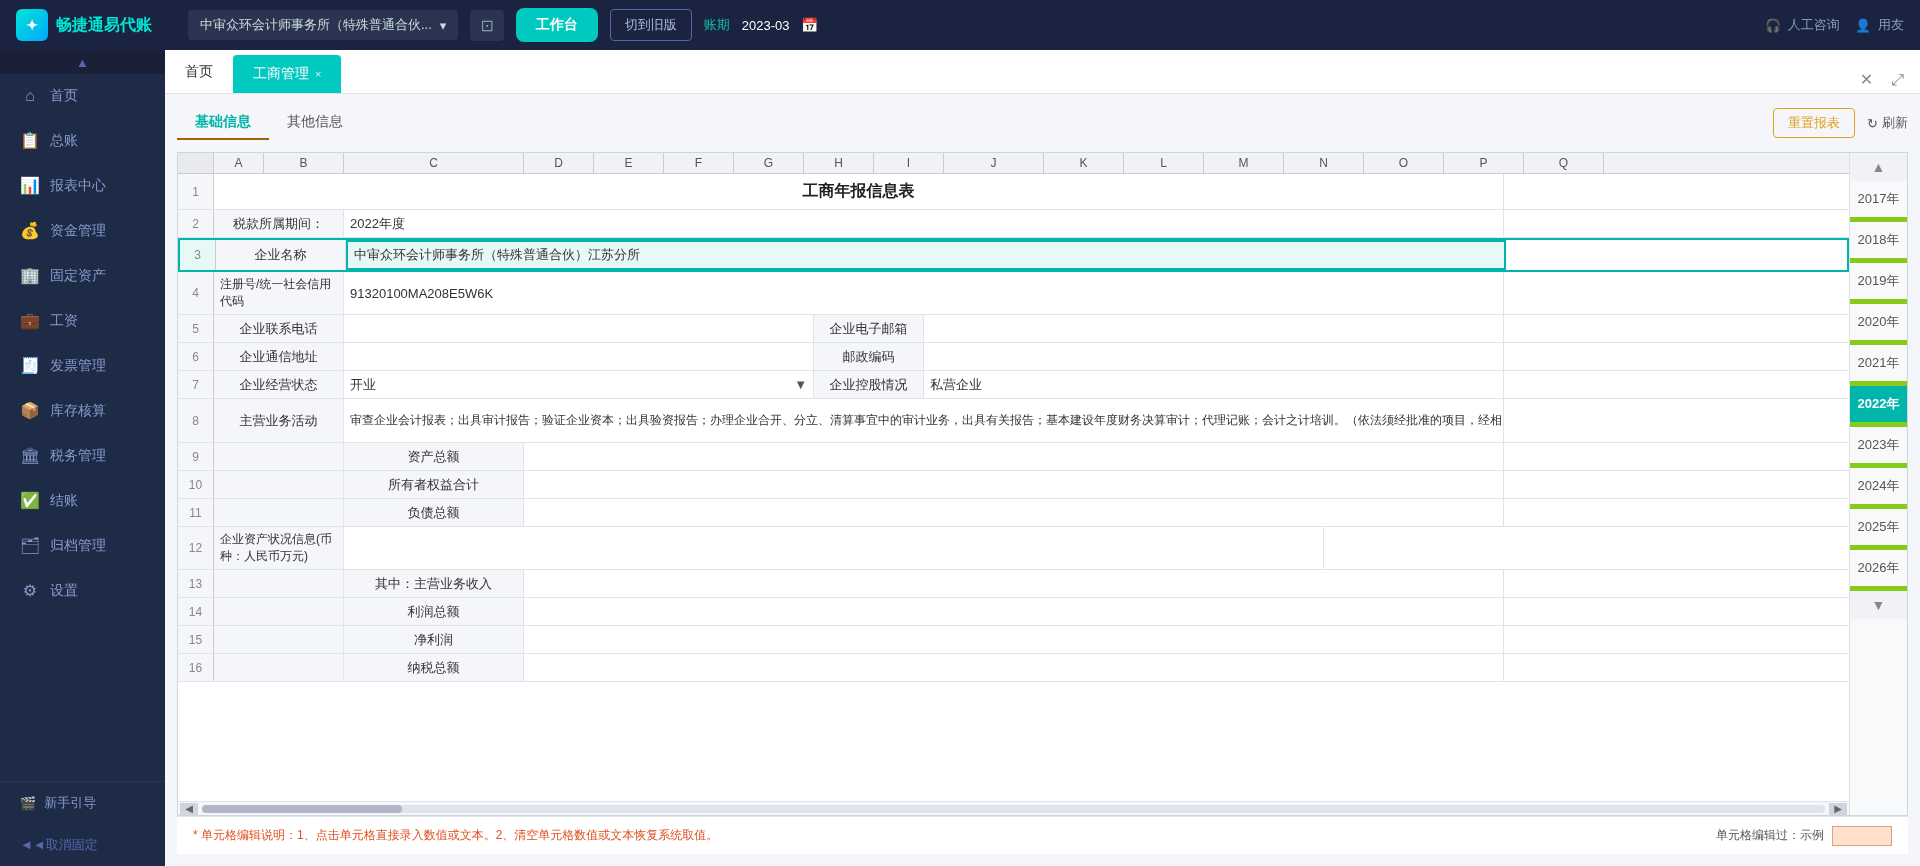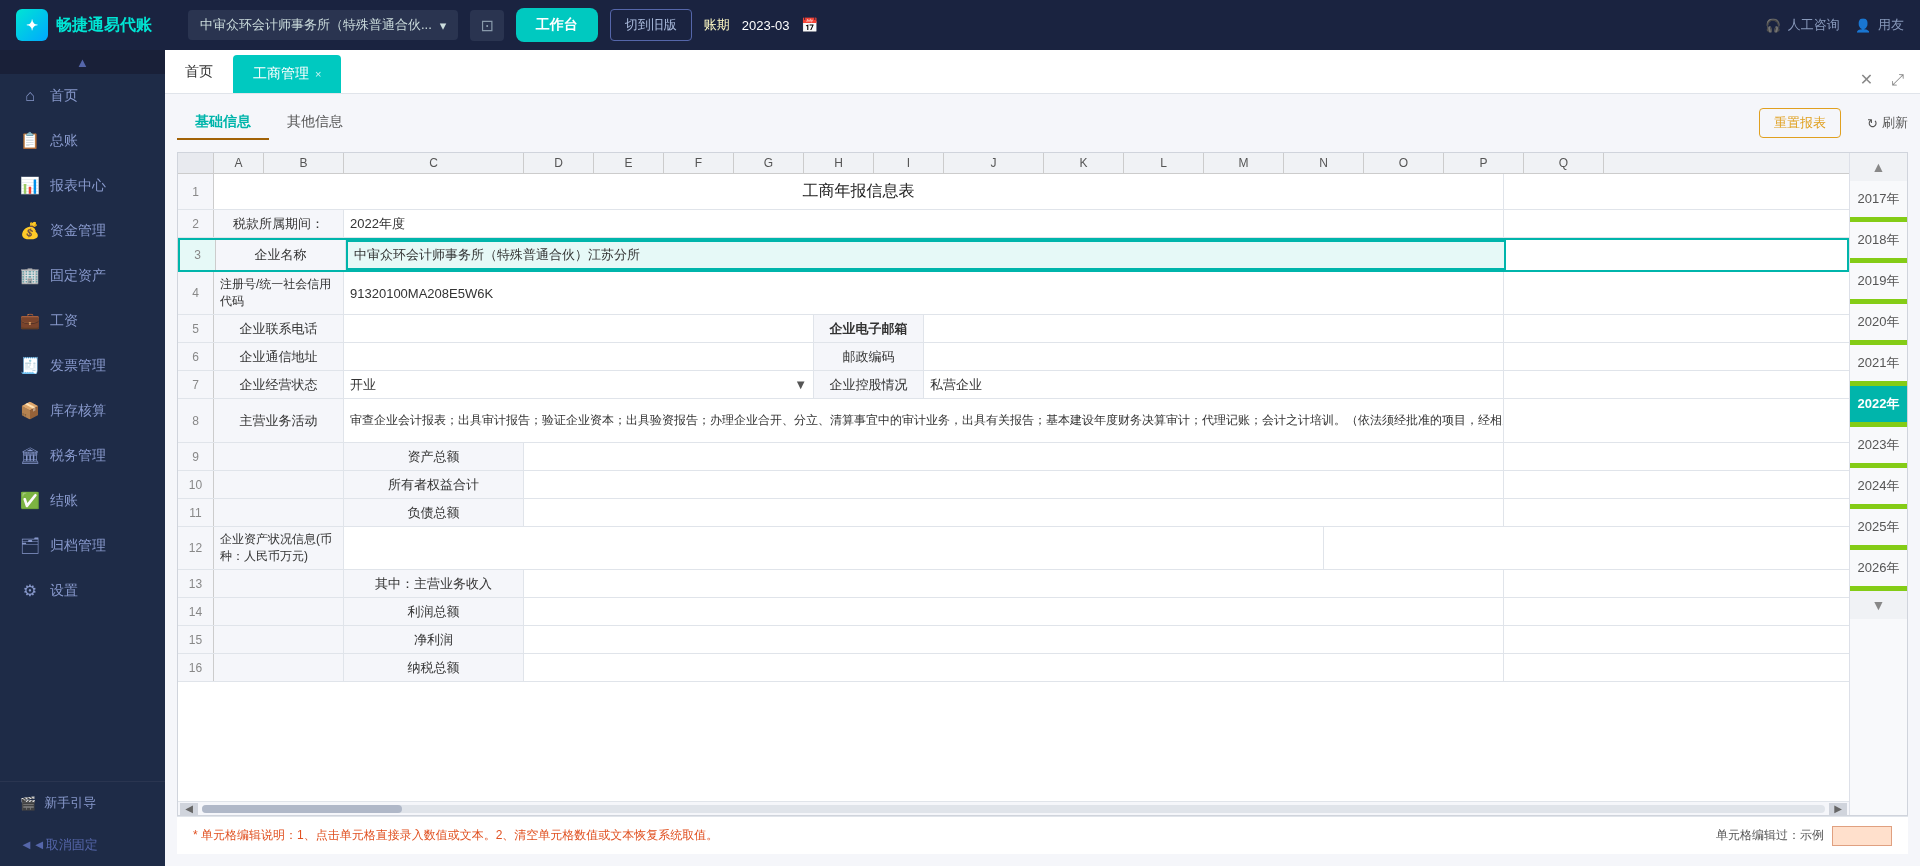--- a/index.html
+++ b/index.html
@@ -7,21 +7,21 @@
 
     
     .top-bar { height: 50px; background: #1a2340; display: flex; align-items: center; padding: 0 16px; gap: 12px; flex-shrink: 0; }
     .top-bar .logo { display: flex; align-items: center; gap: 8px; color: #00e5d4; font-size: 16px; font-weight: bold; width: 160px; }
     .top-bar .logo-icon { width: 32px; height: 32px; background: linear-gradient(135deg, #00e5d4, #00a8ff); border-radius: 6px; display: flex; align-items: center; justify-content: center; color: white; font-size: 14px; }
     .company-selector { background: #2a3450; border: none; color: #fff; padding: 6px 12px; border-radius: 4px; display: flex; align-items: center; gap: 8px; cursor: pointer; font-size: 13px; }
     .company-selector span { color: #cdd; }
     .icon-btn { background: #2a3450; border: none; color: #8899aa; padding: 6px 10px; border-radius: 4px; cursor: pointer; font-size: 16px; }
     .workbench-btn { background: #00c9c0; border: none; color: white; padding: 8px 20px; border-radius: 8px; cursor: pointer; font-size: 14px; font-weight: bold; }
     .old-ver-btn { background: transparent; border: 1px solid #5566aa; color: #aabbdd; padding: 6px 14px; border-radius: 4px; cursor: pointer; font-size: 13px; }
-    .period-label { color: #fef9c3; font-size: 13px; }
+    .period-label { color: #14b8a6; font-size: 13px; }
     .period-value { color: #fff; font-size: 13px; }
     .cal-icon { color: #8899bb; font-size: 14px; cursor: pointer; }
     .top-right { margin-left: auto; display: flex; align-items: center; gap: 16px; }
     .service-btn { color: #8899bb; display: flex; align-items: center; gap: 6px; cursor: pointer; font-size: 13px; }
     .user-btn { color: #8899bb; display: flex; align-items: center; gap: 6px; cursor: pointer; font-size: 13px; }
 
     
     .main-layout { display: flex; flex: 1; overflow: hidden; }
 
     
@@ -46,21 +46,21 @@
     .tab-actions { margin-left: auto; display: flex; align-items: center; padding: 0 12px; gap: 10px; }
     .tab-action-btn { color: #888; cursor: pointer; font-size: 16px; padding: 4px; }
 
     
     .page-content { flex: 1; display: flex; flex-direction: column; overflow: hidden; padding: 12px; }
 
     
     .sub-tabs { display: flex; align-items: center; margin-bottom: 12px; }
     .sub-tab { padding: 7px 18px; cursor: pointer; font-size: 14px; color: #555; border-bottom: 2px solid transparent; }
     .sub-tab.active { color: #00b5ab; border-bottom: 2px solid #a16207; font-weight: bold; }
-    .sub-tab-actions { margin-left: auto; display: flex; align-items: center; gap: 26px; }
+    .sub-tab-actions { margin-left: auto; display: flex; align-items: center; gap: 12px; }
     .reset-btn { border: 1px solid #e0a020; color: #e0a020; background: transparent; padding: 5px 14px; border-radius: 4px; cursor: pointer; font-size: 13px; }
     .refresh-btn { background: transparent; border: none; color: #555; cursor: pointer; font-size: 13px; display: flex; align-items: center; gap: 4px; }
 
     
     .spreadsheet-container { flex: 1; display: flex; overflow: hidden; border: 1px solid #d0d4dc; background: #fff; }
 
     
     .year-panel { width: 58px; background: #f8f9fb; border-left: 1px solid #dde0e8; display: flex; flex-direction: column; align-items: center; flex-shrink: 0; overflow: hidden; }
     .year-panel-nav { width: 100%; height: 28px; display: flex; align-items: center; justify-content: center; cursor: pointer; color: #888; font-size: 14px; background: #f0f2f5; }
     .year-panel-item { width: 100%; padding: 9px 4px; text-align: center; cursor: pointer; font-size: 13px; color: #555; border-bottom: 5px solid #84cc16; }
@@ -74,21 +74,21 @@
 
     .spreadsheet-body { flex: 1; overflow: auto; }
     .spreadsheet-body::-webkit-scrollbar { width: 10px; height: 10px; }
     .spreadsheet-body::-webkit-scrollbar-track { background: #f0f2f5; }
     .spreadsheet-body::-webkit-scrollbar-thumb { background: #c0c4cc; border-radius: 4px; }
 
     .sheet-row { display: flex; border-bottom: 1px solid #e0e4ea; min-height: 28px; }
     .row-num { width: 36px; min-width: 36px; background: #f5f6fa; border-right: 1px solid #ccc; text-align: center; font-size: 12px; color: #888; padding: 4px 0; display: flex; align-items: center; justify-content: center; flex-shrink: 0; }
     .sheet-cell { border-right: 1px solid #e0e4ea; padding: 4px 6px; font-size: 13px; color: #333; display: flex; align-items: center; overflow: hidden; }
     .sheet-cell.center { justify-content: center; }
-    .sheet-cell.title-cell { justify-content: center; font-size: 16px; font-weight: normal; color: #222; }
+    .sheet-cell.title-cell { justify-content: center; font-size: 16px; font-weight: bold; color: #222; }
     .sheet-cell.selected-row { background: #e6f9f7; border: 2px solid #00b5ab; }
     .sheet-cell.header-bg { background: #f5f6fa; }
 
     
     .bottom-bar { height: 38px; background: #fff; border-top: 1px solid #e0e4ea; display: flex; align-items: center; padding: 0 16px; flex-shrink: 0; font-size: 12px; color: #e05020; }
     .bottom-bar-right { margin-left: auto; display: flex; align-items: center; gap: 8px; color: #555; font-size: 12px; }
     .cell-example { width: 60px; height: 20px; background: #ffe0cc; border: 1px solid #e0a080; display: inline-block; }
 
     
     .h-scrollbar-area { height: 14px; background: #f5f6fa; border-top: 1px solid #e0e4ea; display: flex; align-items: center; padding: 0 2px; }
@@ -271,21 +271,21 @@
             <div class="sheet-row">
               <div class="row-num">4</div>
               <div class="sheet-cell header-bg" style="width:130px;min-width:130px;font-size:12px;">注册号/统一社会信用代码</div>
               <div class="sheet-cell" style="width:1160px;min-width:1160px;">91320100MA208E5W6K</div>
             </div>
 
             <div class="sheet-row">
               <div class="row-num">5</div>
               <div class="sheet-cell center header-bg" style="width:130px;min-width:130px;">企业联系电话</div>
               <div class="sheet-cell" style="width:470px;min-width:470px;"></div>
-              <div class="sheet-cell center header-bg" style="width:110px;min-width:110px;font-weight:bold;">企业电子邮箱</div>
+              <div class="sheet-cell center header-bg" style="width:110px;min-width:110px;">企业电子邮箱</div>
               <div class="sheet-cell" style="width:580px;min-width:580px;"></div>
             </div>
 
             <div class="sheet-row">
               <div class="row-num">6</div>
               <div class="sheet-cell center header-bg" style="width:130px;min-width:130px;">企业通信地址</div>
               <div class="sheet-cell" style="width:470px;min-width:470px;"></div>
               <div class="sheet-cell center header-bg" style="width:110px;min-width:110px;">邮政编码</div>
               <div class="sheet-cell" style="width:580px;min-width:580px;"></div>
             </div>

